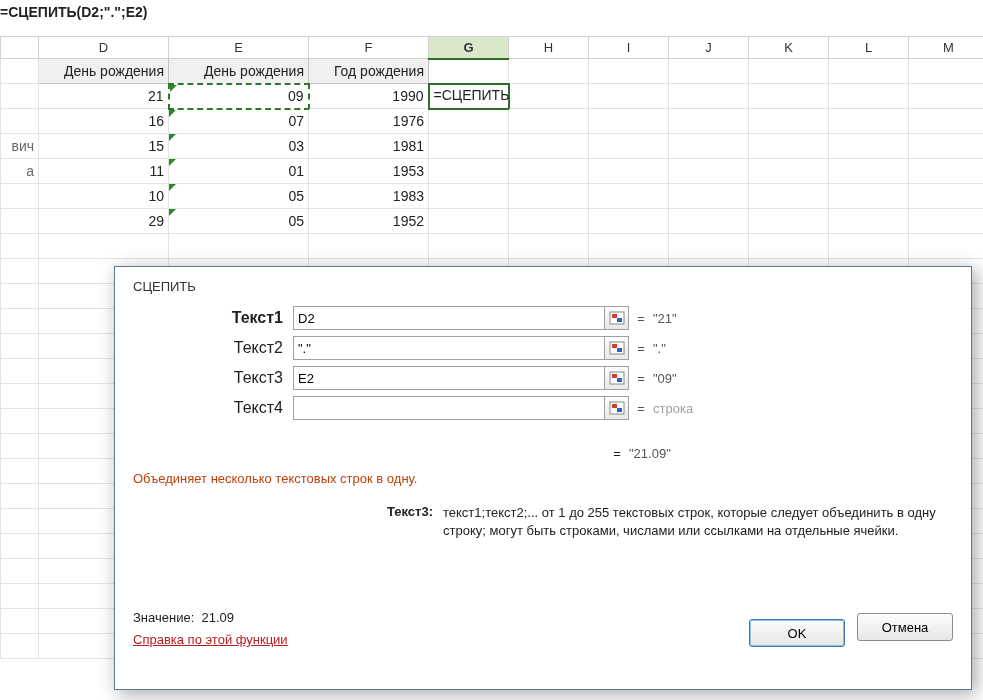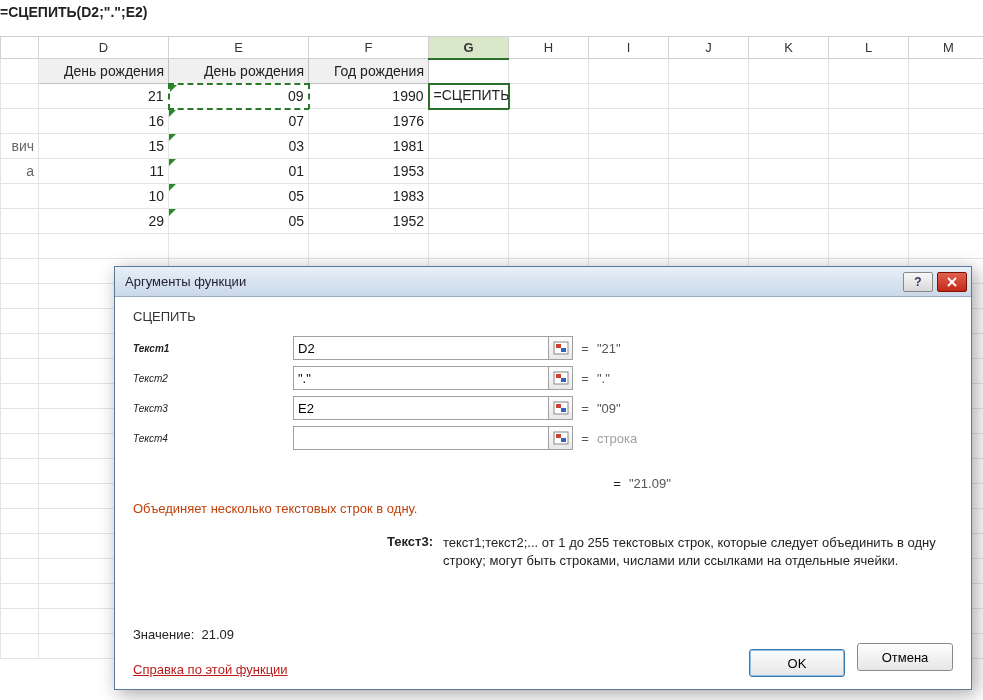--- a/index.html
+++ b/index.html
@@ -134,27 +134,27 @@
     color: #333;
     margin-bottom: 12px;
   }
   .arg-row {
     display: flex;
     align-items: center;
     margin-bottom: 6px;
   }
   .arg-label {
     width: 160px;
+    text-align: right;
     padding-right: 10px;
-    font-size: 10px;
-    font-style: italic;
+    font-size: 16px;
   }
   .arg-label.bold { font-weight: bold; }
   .arg-input {
-    width: 256px;
+    width: 312px;
     height: 24px;
     border: 1px solid #a0a0a0;
     padding: 0 4px;
     font-size: 13px;
     font-family: inherit;
   }
   .refbtn {
     width: 24px; height: 24px;
     border: 1px solid #a0a0a0;
     border-left: none;
@@ -176,21 +176,21 @@
   .result-eq { margin-left: 472px; width: 24px; text-align:center; }
   .desc { font-size: 13px; color: #c2410c; margin-bottom: 18px; }
   .arg-desc { display: flex; font-size: 13px; }
   .arg-desc .lbl { width: 310px; text-align: right; font-weight: bold; padding-right: 10px; }
   .arg-desc .txt { flex: 1; line-height: 1.35; }
 
   .bottom {
     position: absolute;
     left: 18px; right: 18px; bottom: 12px;
   }
-  .value-line { font-size: 13px; margin-bottom: 20px; }
+  .value-line { font-size: 13px; margin-bottom: 7px; }
   .helplink { color: #b91c1c; text-decoration: underline; font-size: 13px; cursor: pointer; }
   .btns { position: absolute; right: 0; bottom: 0; display: flex; gap: 12px; }
   .dlg-btn {
     min-width: 96px; height: 28px;
     border: 1px solid #8a8a8a;
     background: linear-gradient(#fdfdfd,#e6e6e6);
     border-radius: 3px;
     font-size: 13px;
     cursor: pointer;
   }
@@ -547,31 +547,20 @@
           <td></td>
           <td></td>
           <td></td>
           <td></td>
         </tr>
 </tbody>
     </table>
 </div>
 
 <div class="dialog">
-  <div class="titlebar">
-    <span>Аргументы функции</span>
-    <span class="spacer"></span>
-    <div class="titlebtn help">?</div>
-    <div class="titlebtn close">
-      <svg viewBox="0 0 10 10" width="10" height="10">
-          <line x1="1" y1="1" x2="9" y2="9" stroke="#fff" stroke-width="2"></line>
-          <line x1="9" y1="1" x2="1" y2="9" stroke="#fff" stroke-width="2"></line>
-        </svg>
-    </div>
-  </div>
   <div class="dlg-body">
     <div class="fn-name">СЦЕПИТЬ</div>
 
     <div class="arg-row">
       <div class="arg-label bold">Текст1</div>
       <input class="arg-input" value="D2" style="">
       <div class="refbtn">
           <svg viewBox="0 0 16 14">
             <rect x="1" y="1" width="14" height="12" fill="#fff" stroke="#888"></rect>
             <rect x="3" y="3" width="5" height="4" fill="#d04030"></rect>

